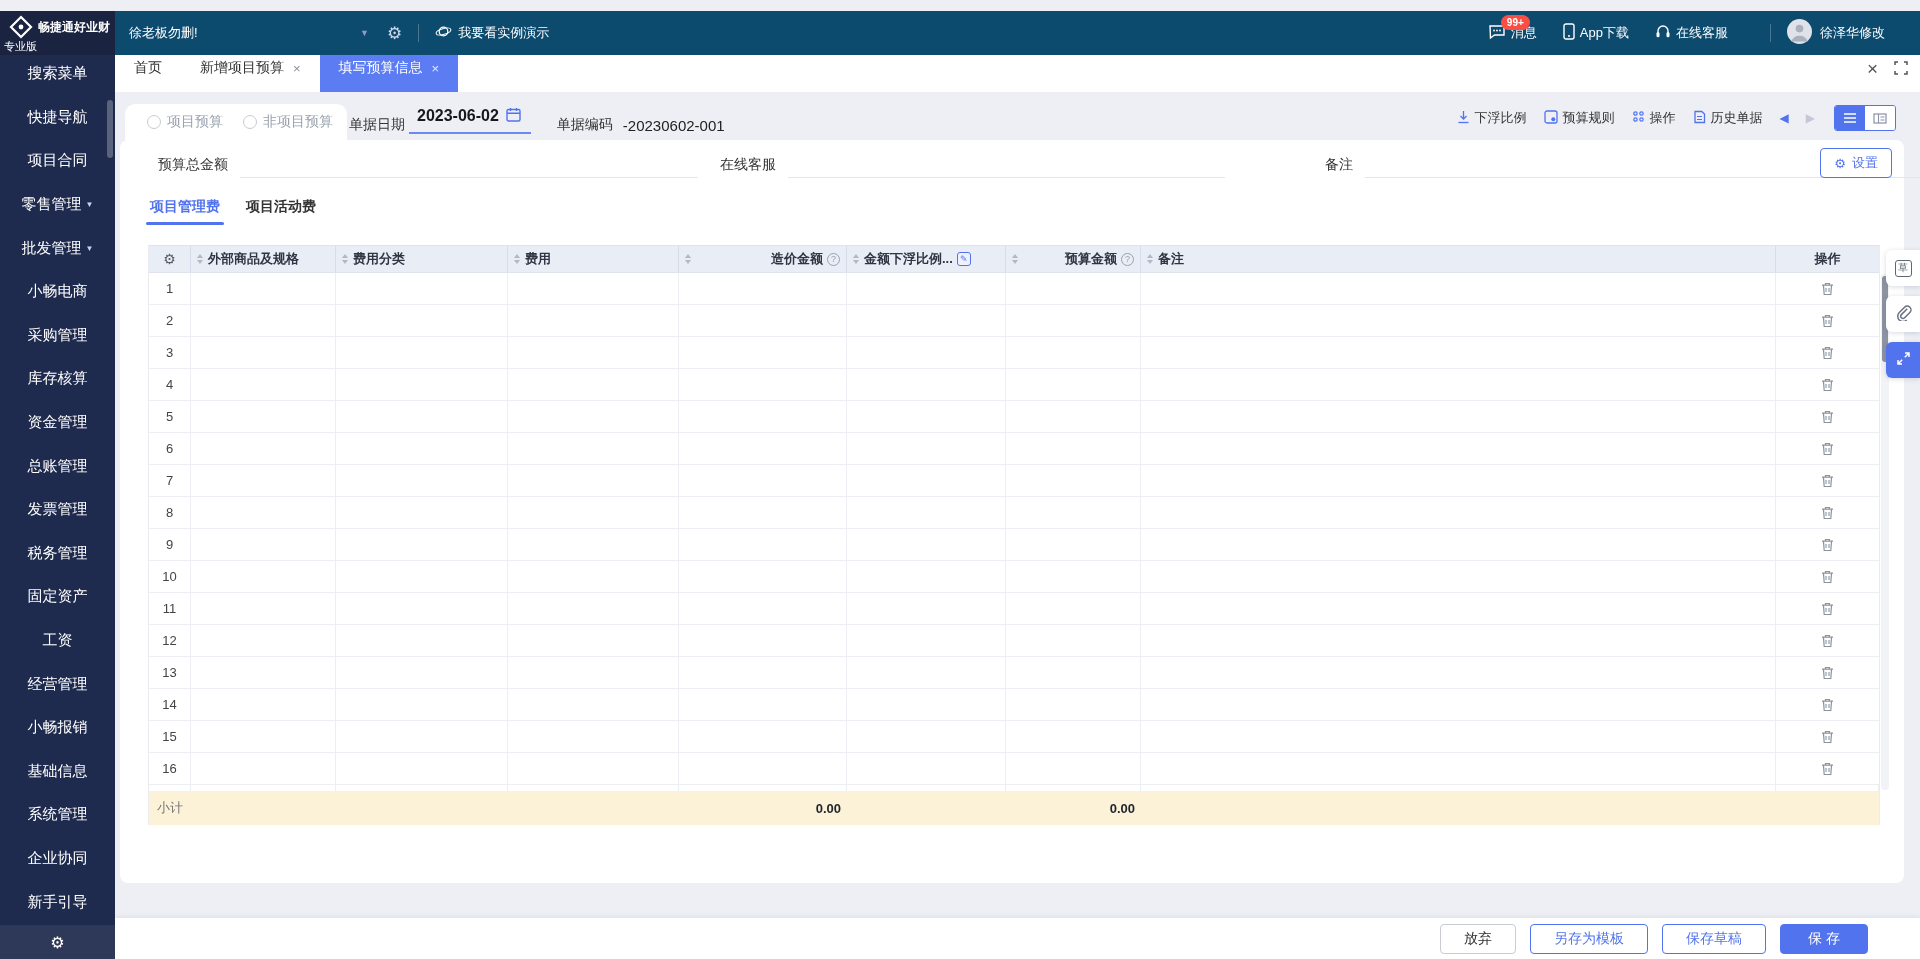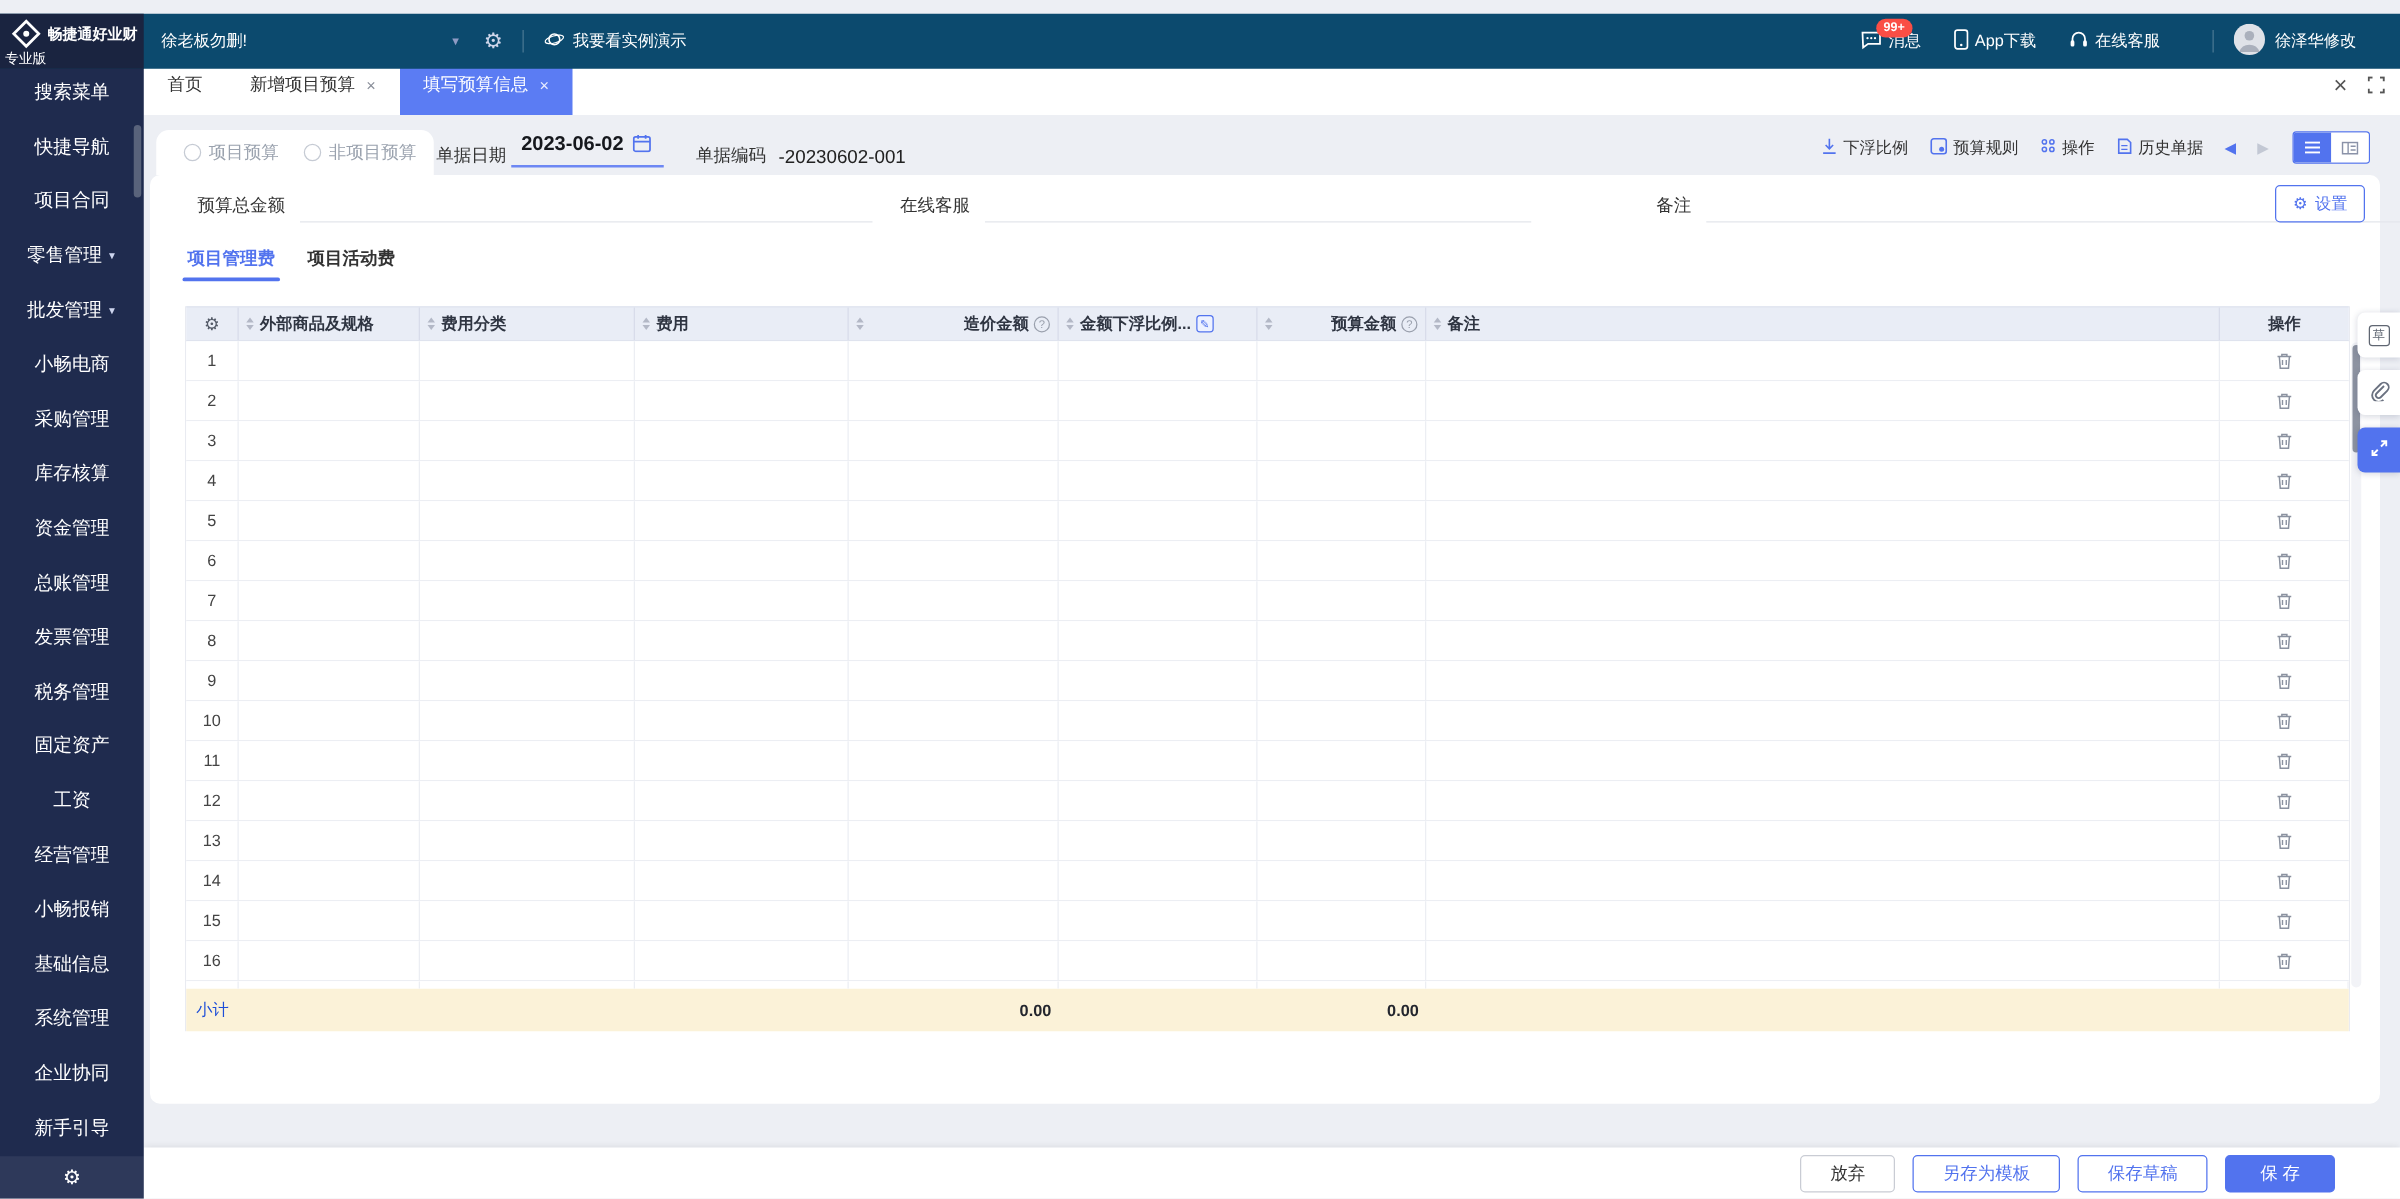--- a/index.html
+++ b/index.html
@@ -82,21 +82,21 @@
 .tr{display:flex;height:32px;border-bottom:1px solid #eceef3;background:#fff}
 .td{height:100%;border-right:1px solid #eceef3;display:flex;align-items:center;padding:0 6px}
 .td:last-child{border-right:none;justify-content:center}
 .td.flex{flex:1}
 .td.num{justify-content:center;color:#444;font-size:13px}
 .tr.partial{height:6px;overflow:hidden;border-bottom:none}
 .tr.partial .td{border-right:1px solid #eceef3}
 .trash{cursor:pointer;display:flex}
 .tr.sum{height:34px;background:#fbf2d8;border-bottom:none;margin-top:0}
 .tr.sum .td{border-right:none}
-.tr.sum .td.num{color:#1d4ed8}
+.tr.sum .td.num{color:#737373}
 .sum-val{margin-left:auto;font-weight:bold;color:#23262e;font-size:13px}
 .vscroll{position:absolute;left:1761px;top:134px;width:8px;height:516px;background:#f2f3f7;border-radius:4px}
 .vthumb{width:6px;height:86px;background:#8d93a1;border-radius:3px;margin:2px auto 0;cursor:pointer}
 
 .float-icons{position:absolute;right:0;top:158px;display:flex;flex-direction:column;gap:10px;z-index:5}
 .fbox{width:34px;height:36px;background:#fff;border-radius:6px 0 0 6px;box-shadow:0 1px 5px rgba(40,50,90,.18);display:flex;align-items:center;justify-content:center;cursor:pointer}
 .fbox.blue{background:#5273ee}
 .draft-ic{min-width:17px;height:17px;border:1.5px solid #5f6672;border-radius:3px;color:#5f6672;font-size:10px;display:inline-flex;align-items:center;justify-content:center}
 
 .footer{position:absolute;left:115px;right:0;bottom:0;height:41px;background:#fff;display:flex;align-items:center;justify-content:flex-end;gap:14px;padding-right:52px;box-shadow:0 -1px 5px rgba(0,0,0,.07);z-index:6}

